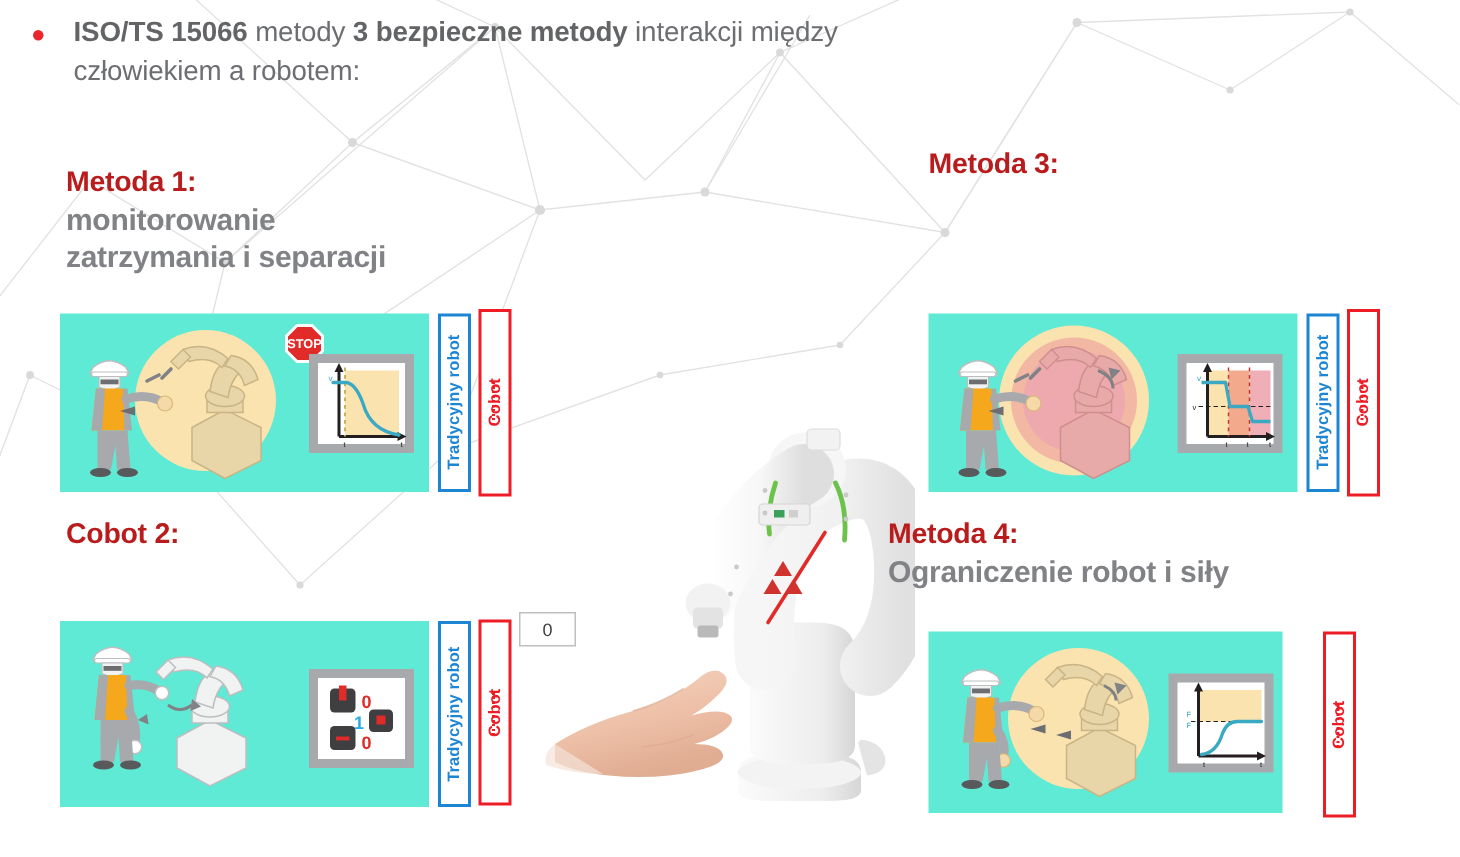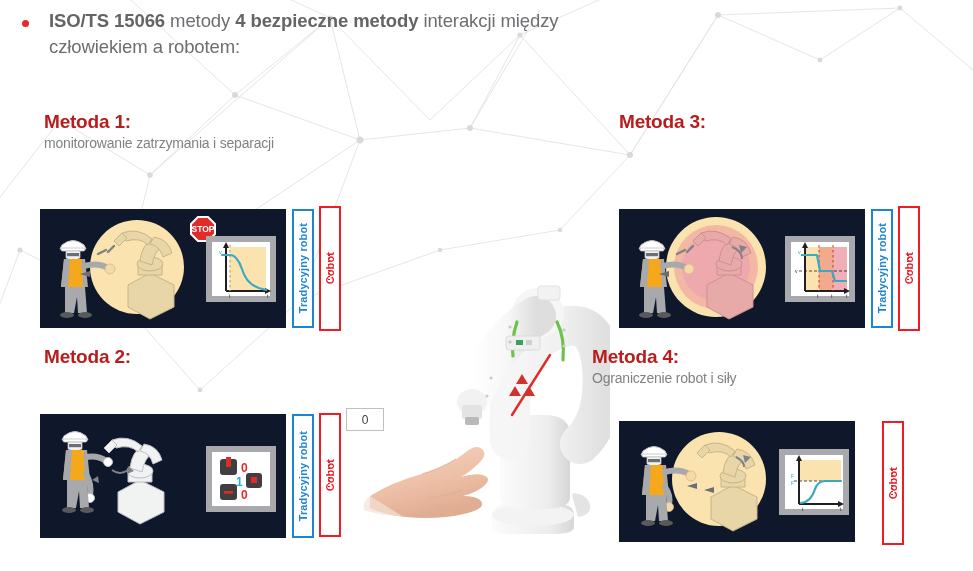--- a/index.html
+++ b/index.html
@@ -24,37 +24,37 @@
   }
   .headline-text{
     font-size:18.5px;line-height:1.42;color:#6d6e71;font-weight:400;
     letter-spacing:-0.1px;
   }
   .headline-text b{font-weight:700;color:#636466;text-align:right;}
 
   
   .method{position:absolute;z-index:3;}
   .m-title{font-size:19px;font-weight:700;color:#b91c1c;line-height:1.22;letter-spacing:-0.2px;}
-  .m-sub{font-size:14px;font-weight:400;color:#808285;line-height:1.24;letter-spacing:-0.2px;margin-top:2px;}
+  .m-sub{font-size:20px;font-weight:700;color:#808285;line-height:1.24;letter-spacing:-0.2px;margin-top:2px;}
 
   
   #method1{left:44px;top:110px;}
   #method2{left:44px;top:345px;}
-  #method3{left:619px;top:110px;}
+  #method3{left:619px;top:98px;}
   #method4{left:592px;top:345px;}
 
   
   .illu-row{position:absolute;z-index:3;display:flex;align-items:flex-start;}
   #illu1{left:40px;top:209px;}
   #illu2{left:40px;top:414px;}
   #illu3{left:619px;top:209px;}
   #illu4{left:619px;top:421px;}
 
   .panel{
-    background:#0f172a;
+    background:#5eead4;
     position:relative;
     box-sizing:border-box;
   }
   .panel-sm{width:246px;height:119px;}
   .panel-4{width:236px;height:121px;}
 
   
   .tagbox{
     box-sizing:border-box;background:#ffffff;
     display:flex;align-items:center;justify-content:center;
@@ -127,32 +127,32 @@
       <circle cx="440" cy="250" r="2.2"></circle>
       <circle cx="560" cy="230" r="2.2"></circle>
       <circle cx="820" cy="60" r="2.4"></circle>
     </g>
   </svg>
 
   <div class="headline">
     <div class="bullet-row">
       <div class="bullet-dot"></div>
       <div class="headline-text">
-        <b>ISO/TS 15066</b><span> metody </span><b>4 bezpieczne metody</b><span> interakcji między człowiekiem a robotem:</span>
+        <b>ISO/TS 15066</b><span> metody </span><b>3 bezpieczne metody</b><span> interakcji między człowiekiem a robotem:</span>
       </div>
     </div>
   </div>
 
   <div class="method" id="method1">
     <div class="m-title">Metoda 1:</div>
     <div class="m-sub" style="max-width:245px;">monitorowanie zatrzymania i separacji</div>
   </div>
 
   <div class="method" id="method2">
-    <div class="m-title">Metoda 2:</div>
+    <div class="m-title">Cobot 2:</div>
   </div>
 
   <div class="method" id="method3">
     <div class="m-title">Metoda 3:</div>
   </div>
 
   <div class="method" id="method4">
     <div class="m-title">Metoda 4:</div>
     <div class="m-sub">Ograniczenie robot i siły</div>
   </div>

